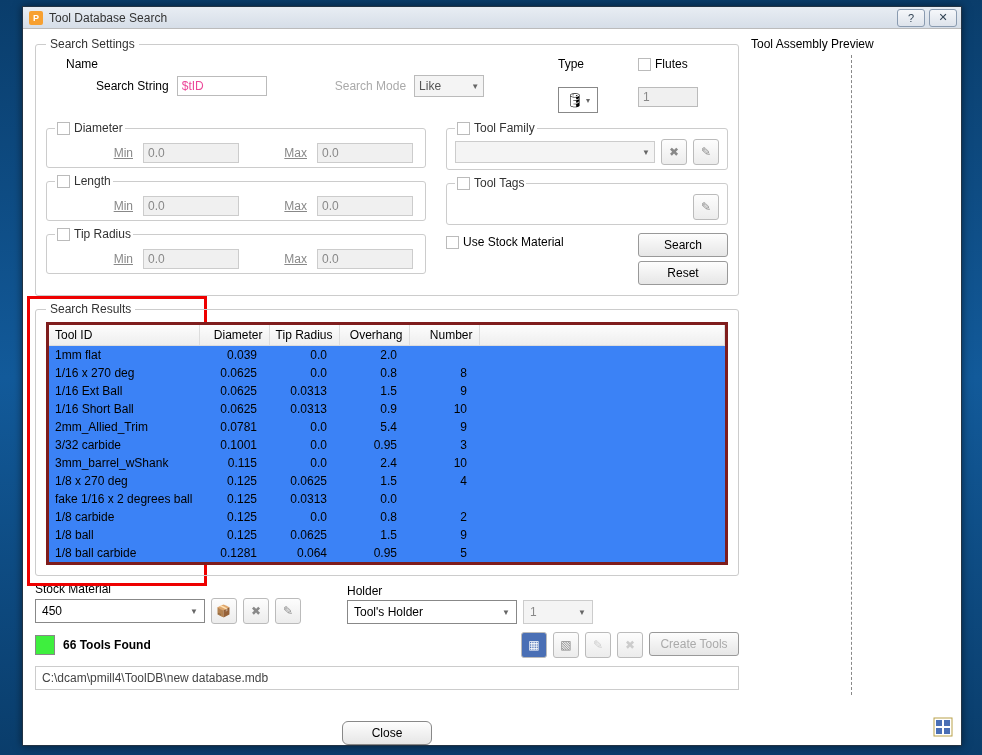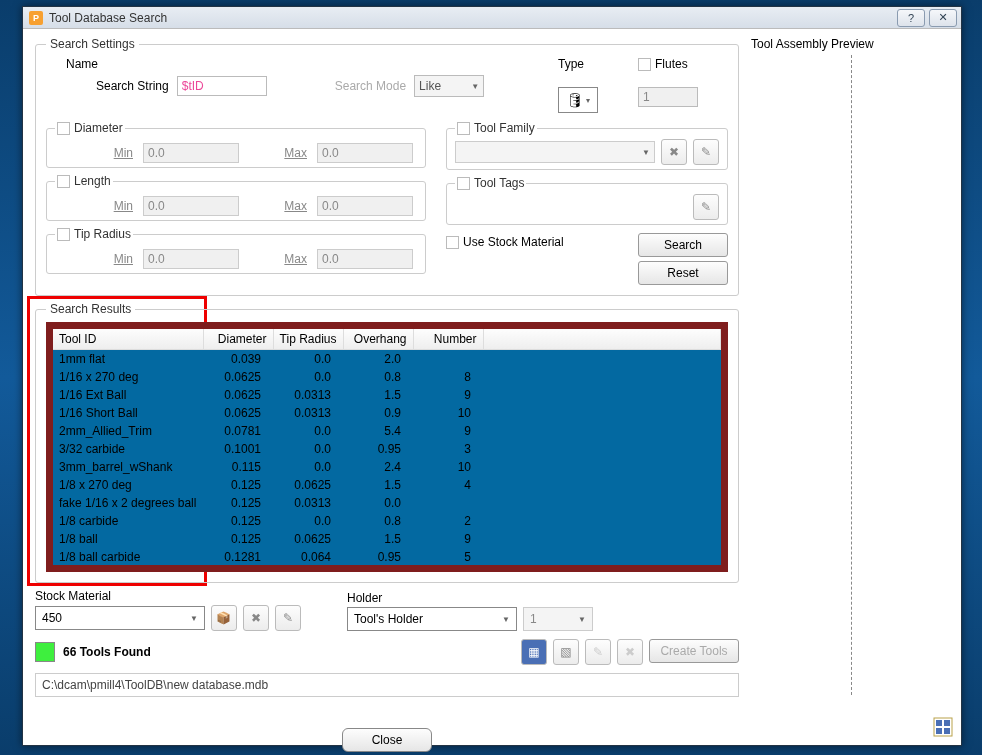--- a/index.html
+++ b/index.html
@@ -29,21 +29,21 @@
 .flutes-input { width: 60px; background: #f0f0f0; color: #888; }
 .dim-row { display: flex; align-items: center; gap: 10px; margin-top: 4px; }
 .dim-row .mm { width: 28px; text-align: right; color: #888; text-decoration: underline; }
 .dim-row input { width: 96px; background: #f0f0f0; color: #888; border: 1px solid #ccc; padding: 2px 4px; height: 20px; }
 .tool-family-select { width: 200px; border: 1px solid #ccc; height: 22px; background: #f4f4f4; color: #888; display: inline-flex; align-items: center; justify-content: space-between; padding: 0 4px; }
 .icon-btn { width: 26px; height: 26px; border: 1px solid #bbb; border-radius: 3px; background: linear-gradient(180deg,#fdfdfd,#ececec); display: inline-flex; align-items: center; justify-content: center; cursor: pointer; color: #888; }
 .action-btn { width: 90px; height: 24px; border: 1px solid #999; border-radius: 3px; background: linear-gradient(180deg,#fdfdfd,#e6e6e6); cursor: pointer; display: flex; align-items: center; justify-content: center; }
 .search-reset { display: flex; flex-direction: column; gap: 4px; margin-top: 2px; }
 .results-fieldset { margin-top: 6px; position: relative; }
 .red-box { position: absolute; border: 3px solid #e00; pointer-events: none; }
-.results-table-wrapper { max-height: 250px; overflow-y: scroll; border: 7px solid #7f1d1d; background: #0369a1; }
+.results-table-wrapper { max-height: 250px; overflow-y: scroll; border: 3px solid #7f1d1d; background: #3b82f6; }
 table.results { width: 100%; border-collapse: collapse; }
 table.results th { text-align: left; padding: 3px 6px; font-weight: normal; background: linear-gradient(180deg,#fdfdfd,#eee); border-bottom: 1px solid #ddd; border-right: 1px solid #ddd; }
 table.results td { padding: 2px 6px; }
 table.results td.num { text-align: right; padding-right: 12px; }
 .bottom-row { display: flex; gap: 12px; margin-top: 6px; align-items: flex-end; }
 .stock-group { width: 300px; }
 .holder-group { flex: 1; }
 .select-ctl { border: 1px solid #888; height: 24px; background: #fff; display: inline-flex; align-items: center; justify-content: space-between; padding: 0 6px; text-align: right; }
 .tools-found-row { display: flex; align-items: center; gap: 8px; margin-top: 8px; }
 .green-box { width: 20px; height: 20px; background: #3eef3e; border: 1px solid #888; }

